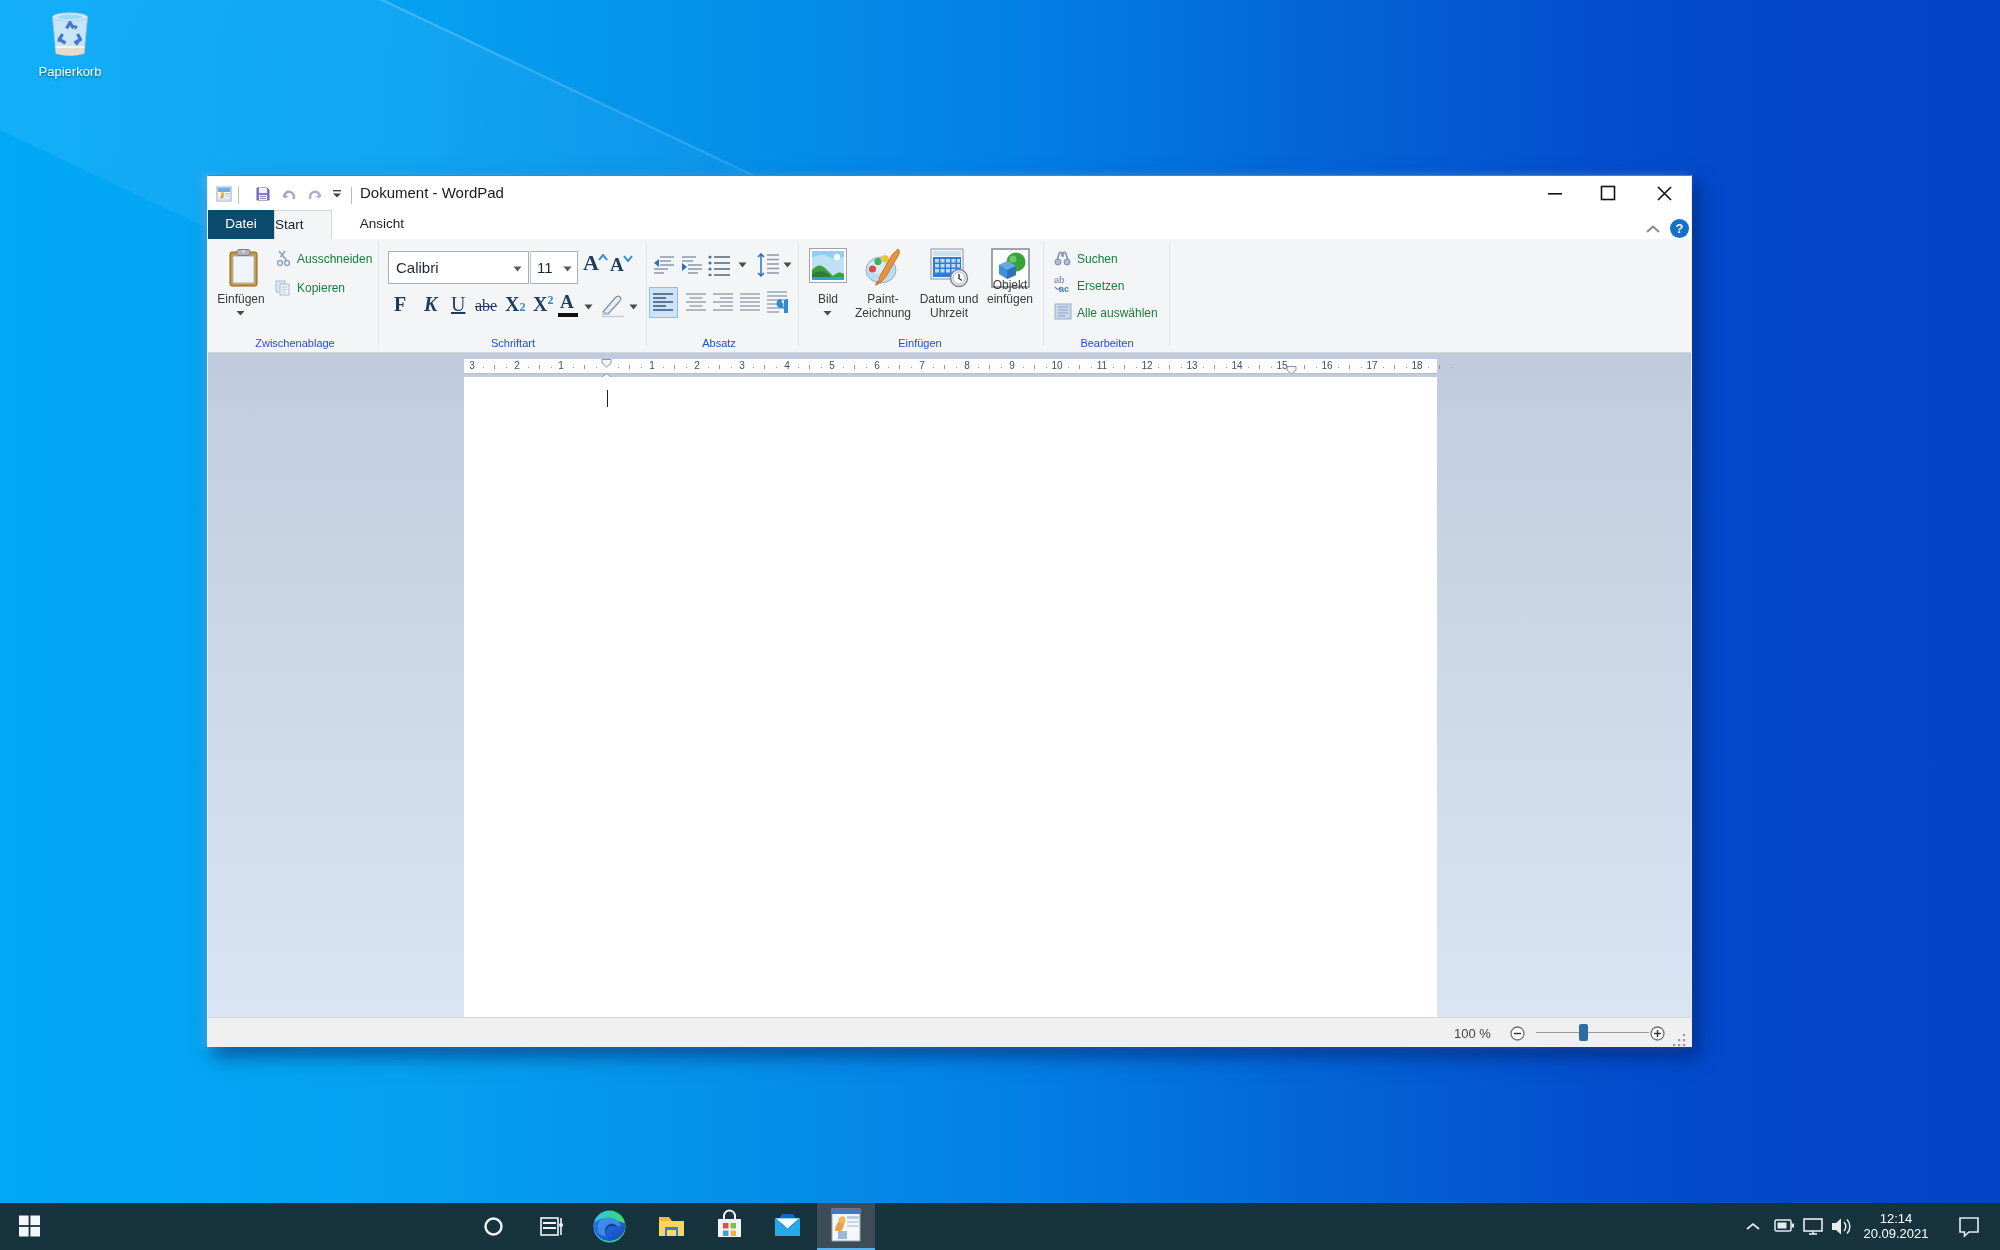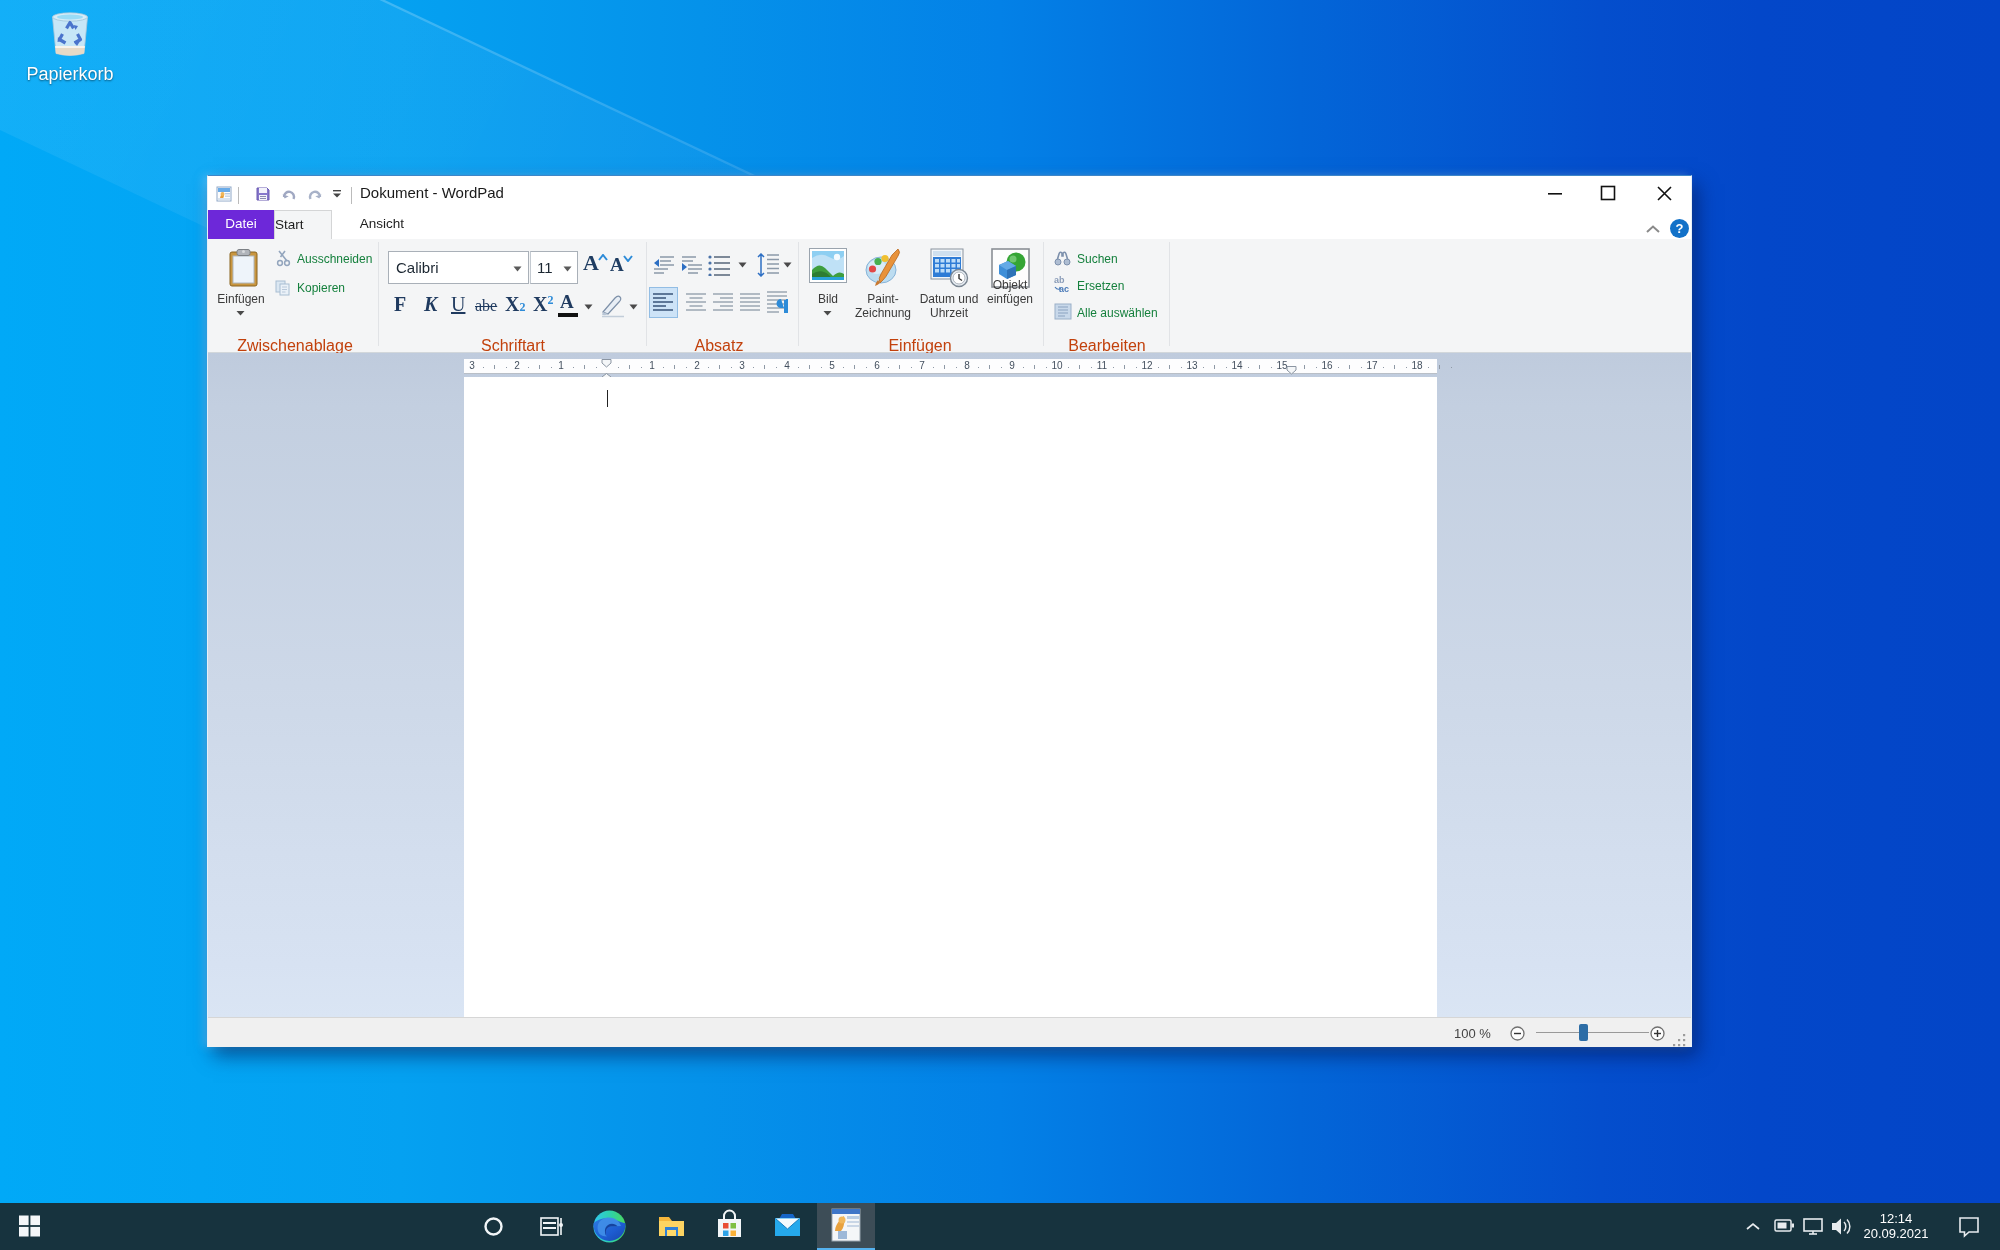--- a/index.html
+++ b/index.html
@@ -2,39 +2,39 @@
 <html><head>
 <meta charset="utf-8">
 <style>
 html,body{margin:0;padding:0;width:2000px;height:1250px;overflow:hidden;font-family:"Liberation Sans",sans-serif;}
 *{box-sizing:border-box;}
 .desktop{position:absolute;left:0;top:0;width:2000px;height:1250px;
  background:linear-gradient(to right,#01a9f7 0%,#05a1f1 20%,#0592ea 35%,#0381e7 50%,#0366d8 65%,#044ecd 80%,#0347c9 88%,#0345c7 100%);}
 .rays{position:absolute;left:0;top:0;width:2000px;height:1250px;}
 
 .bin{position:absolute;left:47px;top:8px;width:46px;height:49px;}
-.binlabel{position:absolute;left:0px;top:64px;width:140px;text-align:center;color:#fff;font-size:18px;text-shadow:0 1px 2px rgba(0,0,0,0.55);}
+.binlabel{position:absolute;left:0px;top:64px;width:140px;text-align:center;color:#fff;font-size:13px;text-shadow:0 1px 2px rgba(0,0,0,0.55);}
 
 .win{position:absolute;left:207px;top:175px;width:1485px;height:872px;background:#fff;
  border:1px solid #e8f0f8;border-top:1px solid #3e86c8;
  box-shadow:6px 9px 18px rgba(0,20,80,0.55), -4px 0 8px rgba(170,220,255,0.35);}
 .titlebar{position:absolute;left:0;top:0;width:100%;height:34px;background:#fff;}
 .qaicon{position:absolute;top:12px;}
 .sep{position:absolute;top:11px;width:1px;height:17px;background:#bbb;}
 .title{position:absolute;left:152px;top:8px;font-size:15px;color:#1a1a1a;text-align:right;}
 .winbtn{position:absolute;top:0;width:46px;height:30px;}
 
 .tabrow{position:absolute;left:0;top:34px;width:100%;height:29px;background:#fff;}
-.tab-datei{position:absolute;left:0px;top:0px;width:66px;height:29px;background:#6d28d9;color:#fff;font-size:13.5px;text-align:center;line-height:28px;}
+.tab-datei{position:absolute;left:0px;top:0px;width:66px;height:29px;background:#0c4a6e;color:#fff;font-size:13.5px;text-align:center;line-height:28px;}
 .tab-start{position:absolute;left:66px;top:0px;width:58px;height:29px;background:#f4f5f6;border:1px solid #d4d5d6;border-bottom:none;color:#1e1e1e;font-size:13.5px;line-height:27px;}
 .tab-ansicht{position:absolute;left:124px;top:0px;width:72px;height:29px;color:#1e1e1e;font-size:13.5px;text-align:right;line-height:28px;}
 
 .ribbon{position:absolute;left:0;top:63px;width:100%;height:114px;background:#f4f5f6;border-bottom:1px solid #d2d7db;}
 .gsep{position:absolute;top:3px;width:1px;height:104px;background:#e1e3e6;}
-.glabel{position:absolute;top:98px;font-size:16px;color:#c2410c;text-align:center;}
+.glabel{position:absolute;top:98px;font-size:11px;color:#1d4ed8;text-align:center;}
 .btnlabel{font-size:12px;color:#3b3b3b;text-align:center;}
 .gray{color:#15803d;font-size:12px;}
 .combo{position:absolute;background:#fff;border:1px solid #a9b0b8;}
 
 .docarea{position:absolute;left:0;top:177px;width:1483px;height:664px;background:linear-gradient(to bottom,#bfcbdd 0%,#c3cfe0 8%,#cdd8e8 50%,#d7e2f2 92%,#dae5f4 100%);}
 .ruler{position:absolute;left:256px;top:6px;width:973px;height:15px;background:#fdfdfe;border-bottom:1px solid #b9bfc7;font-size:10px;color:#44505f;overflow:visible;}
 .rnum{position:absolute;top:1px;width:20px;margin-left:-10px;text-align:center;}
 .rtick{position:absolute;top:6px;width:1px;height:4px;background:#8f99a6;}
 .rdot{position:absolute;top:8px;width:1px;height:1px;background:#8f99a6;}
 .paper{position:absolute;left:256px;top:24px;width:973px;height:640px;background:#fff;}

